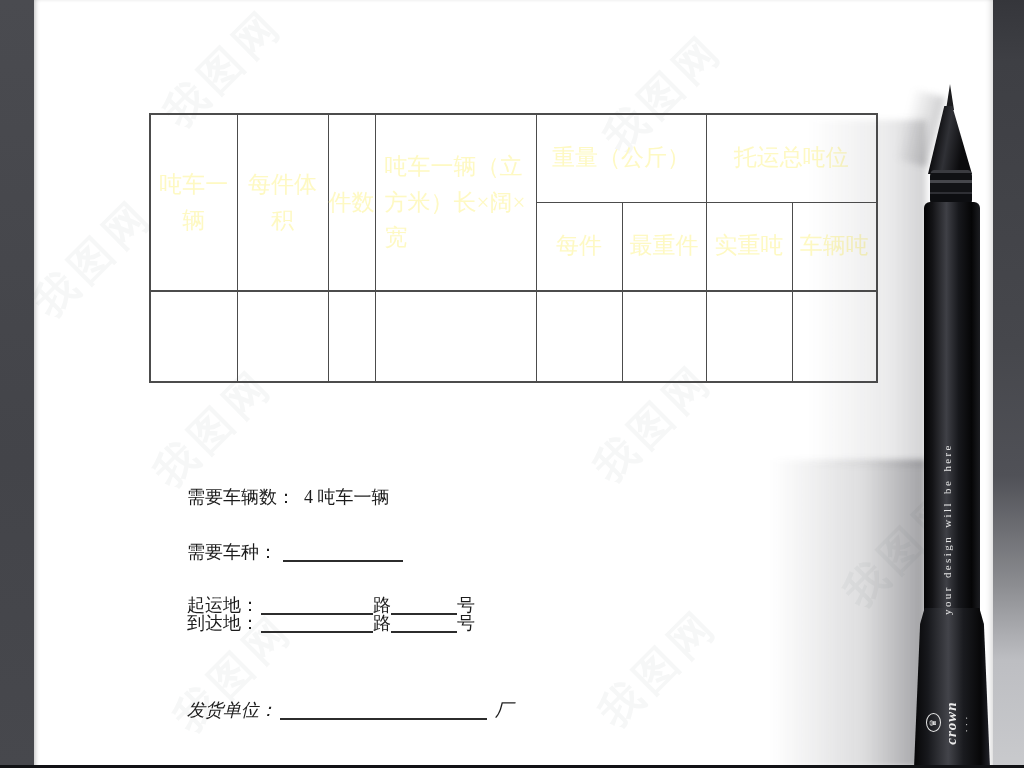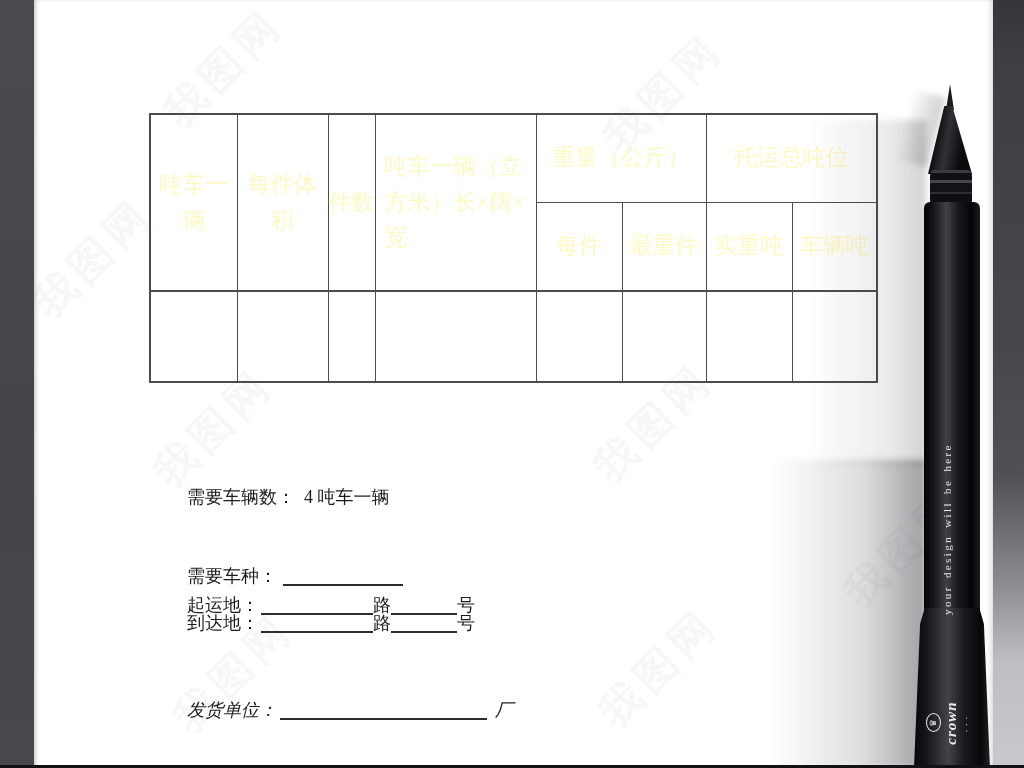--- a/index.html
+++ b/index.html
@@ -129,21 +129,21 @@
     <td></td>
     <td></td>
   </tr>
 </tbody>
   </table>
 
 <div class="form-line" style="top:485px;">
   <span>需要车辆数：</span><span class="val-gap">4 吨车一辆</span>
 </div>
 
-<div class="form-line" style="top:538px;margin-top:24px;">
+<div class="form-line" style="top:538px;">
   <span>需要车种：</span><span class="u u-type"></span>
 </div>
 
 <div class="form-line" style="top:591px;font-family:Liberation Mono, monospace;">
   <span>起运地：</span><span class="u u-road1"></span><span>路</span><span class="u u-no"></span><span>号</span>
 </div>
 
 <div class="form-line" style="top:609px;">
   <span>到达地：</span><span class="u u-road1"></span><span>路</span><span class="u u-no"></span><span>号</span>
 </div>

